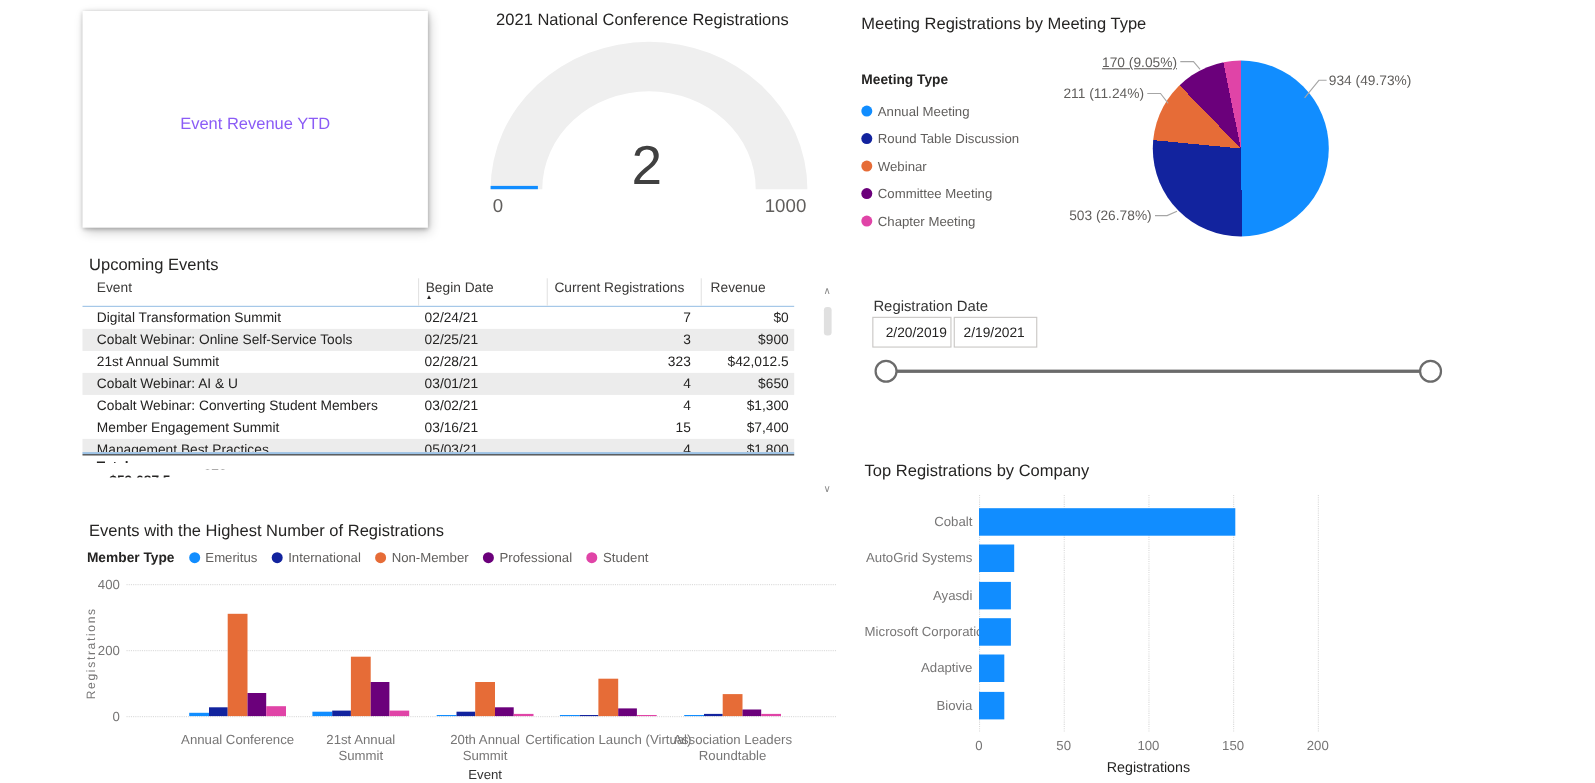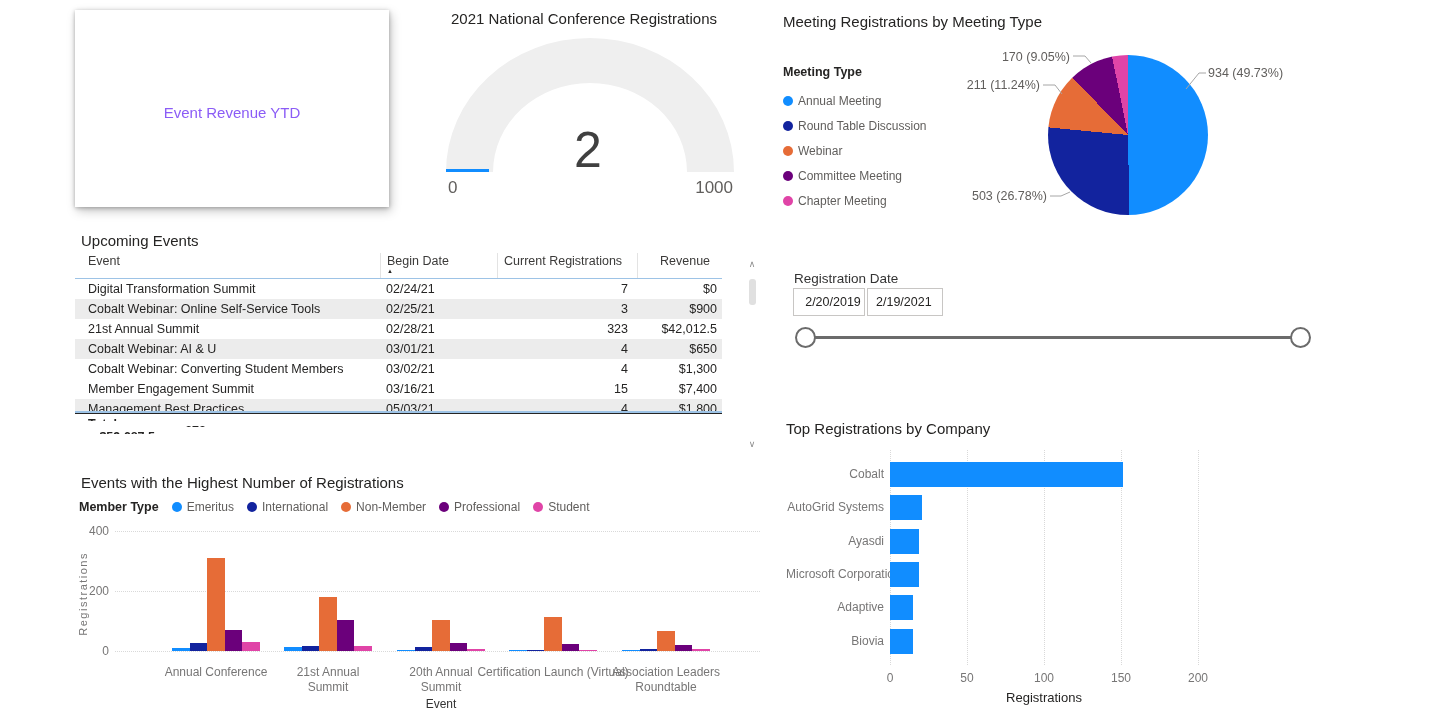--- a/index.html
+++ b/index.html
@@ -35,21 +35,21 @@
   
   #table-panel{left:75px;top:232px;width:700px;height:222px;}
   #table-panel .vtitle{position:absolute;left:6px;top:0;}
   #the-table{position:absolute;left:0;top:21px;width:647px;font-size:12.5px;}
   .trow{display:flex;height:20px;line-height:20px;}
   .trow.alt{background:#ECECEC;}
   .tcell{box-sizing:border-box;overflow:hidden;white-space:nowrap;}
   .c0{width:305px;padding-left:13px;}
   .c1{width:117px;padding-left:6px;}
   .c2{width:140px;padding-left:6px;}
-  .c3{width:85px;padding-left:22px;}
+  .c3{width:85px;padding-left:8px;}
   .num{text-align:right;}
   .c2.num{padding-right:9px;}
   .c3.num{padding-right:5px;}
   #thead{display:flex;height:25px;border-bottom:1px solid #9DC3E6;color:#3B3A39;}
   #thead .tcell{border-left:1px solid #E3E3E3;padding-top:2px;line-height:13px;}
   #thead .tcell:first-child{border-left:none;}
   .sort-arrow{font-size:6px;color:#252423;display:block;line-height:7px;}
   #clipped-row{height:12px;overflow:hidden;border-bottom:2px solid #9DC3E6;}
   #total-row{border-top:1px solid #252423;font-weight:bold;flex-direction:column;}
   #tbl-scroll{position:absolute;left:669px;top:21px;width:16px;height:200px;}
@@ -141,21 +141,21 @@
         </div>
     </div>
     <div id="pie-chart" style="background: conic-gradient(rgb(17, 141, 255) 0deg, rgb(17, 141, 255) 179.04deg, rgb(18, 35, 158) 179.04deg, rgb(18, 35, 158) 275.46deg, rgb(230, 108, 55) 275.46deg, rgb(230, 108, 55) 315.91deg, rgb(107, 0, 123) 315.91deg, rgb(107, 0, 123) 348.5deg, rgb(224, 68, 167) 348.5deg, rgb(224, 68, 167) 360deg);"></div>
     <svg id="pie-leaders" width="560" height="225">
       <polyline points="406,84 419,68 426,68" fill="none" stroke="#A6A6A6" stroke-width="1"></polyline>
       <polyline points="293,51 305,51 311,58" fill="none" stroke="#A6A6A6" stroke-width="1"></polyline>
       <polyline points="263,80 275,80 282,89" fill="none" stroke="#A6A6A6" stroke-width="1"></polyline>
       <polyline points="270,191 281,191 290,187" fill="none" stroke="#A6A6A6" stroke-width="1"></polyline>
     </svg>
     <div class="callout" style="left:428px;top:61px;">934 (49.73%)</div>
-    <div class="callout" style="left:160px;top:45px;width:130px;text-align:right;">170 (9.05%)</div>
+    <div class="callout" style="left:160px;top:45px;width:130px;text-align:right;text-decoration:underline;">170 (9.05%)</div>
     <div class="callout" style="left:130px;top:73px;width:130px;text-align:right;">211 (11.24%)</div>
     <div class="callout" style="left:137px;top:184px;width:130px;text-align:right;">503 (26.78%)</div>
   </div>
 
   <div id="table-panel" class="panel">
     <div class="vtitle">Upcoming Events</div>
     <div id="the-table">
       <div id="thead">
           <div class="tcell c0"><span>Event</span></div>
           <div class="tcell c1"><span>Begin Date</span><span class="sort-arrow">▲</span></div>

